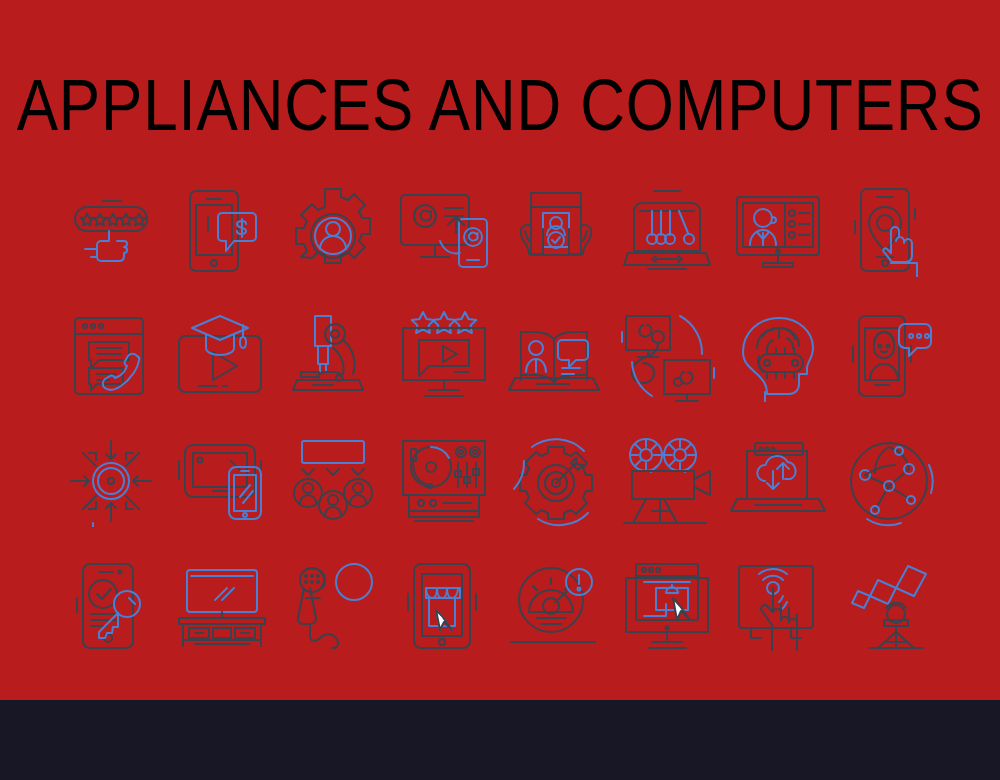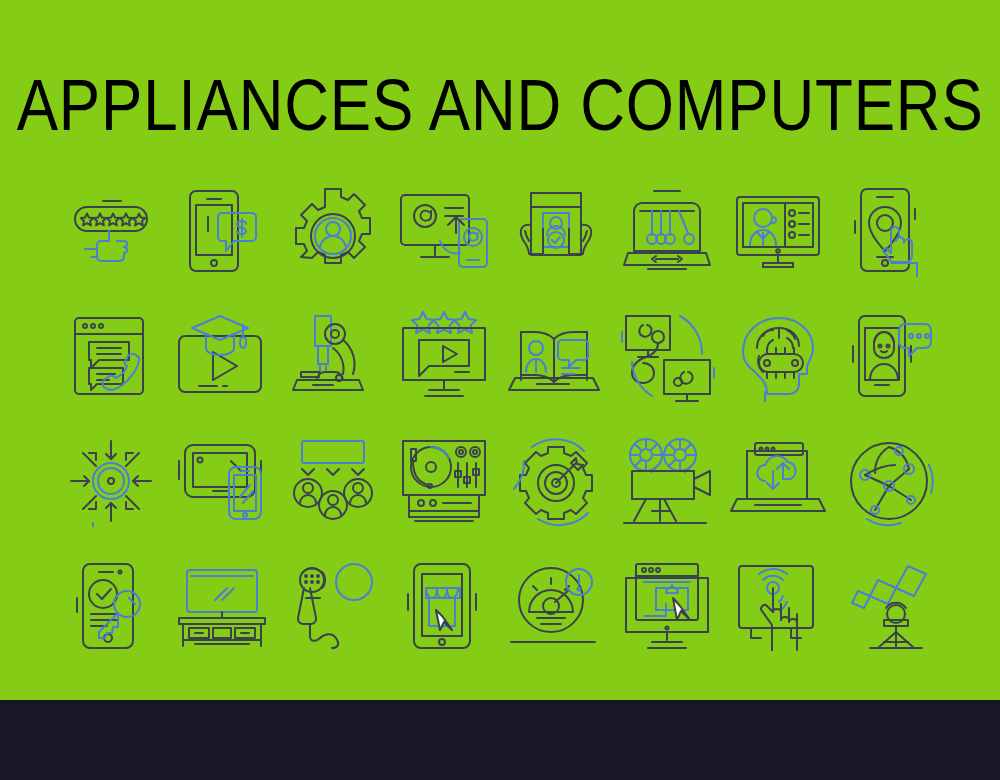--- a/index.html
+++ b/index.html
@@ -6,21 +6,21 @@
   html,body{margin:0;padding:0;}
   body{
     width:1000px;height:780px;
     background:#ffffff;
     font-family:"Liberation Sans", sans-serif;
     overflow:hidden;
     position:relative;
   }
   .sheet{
     position:absolute;left:0;top:0;width:1000px;height:780px;
-    background:#84cc16;
+    background:#b91c1c;
   }
   
   .title-wrap{
     position:absolute;left:0;top:60px;width:1000px;height:90px;
     display:flex;align-items:center;justify-content:center;
   }
   .title{
     font-family:"Liberation Sans Narrow","Liberation Sans",sans-serif;
     font-size:72px;
     line-height:78px;

